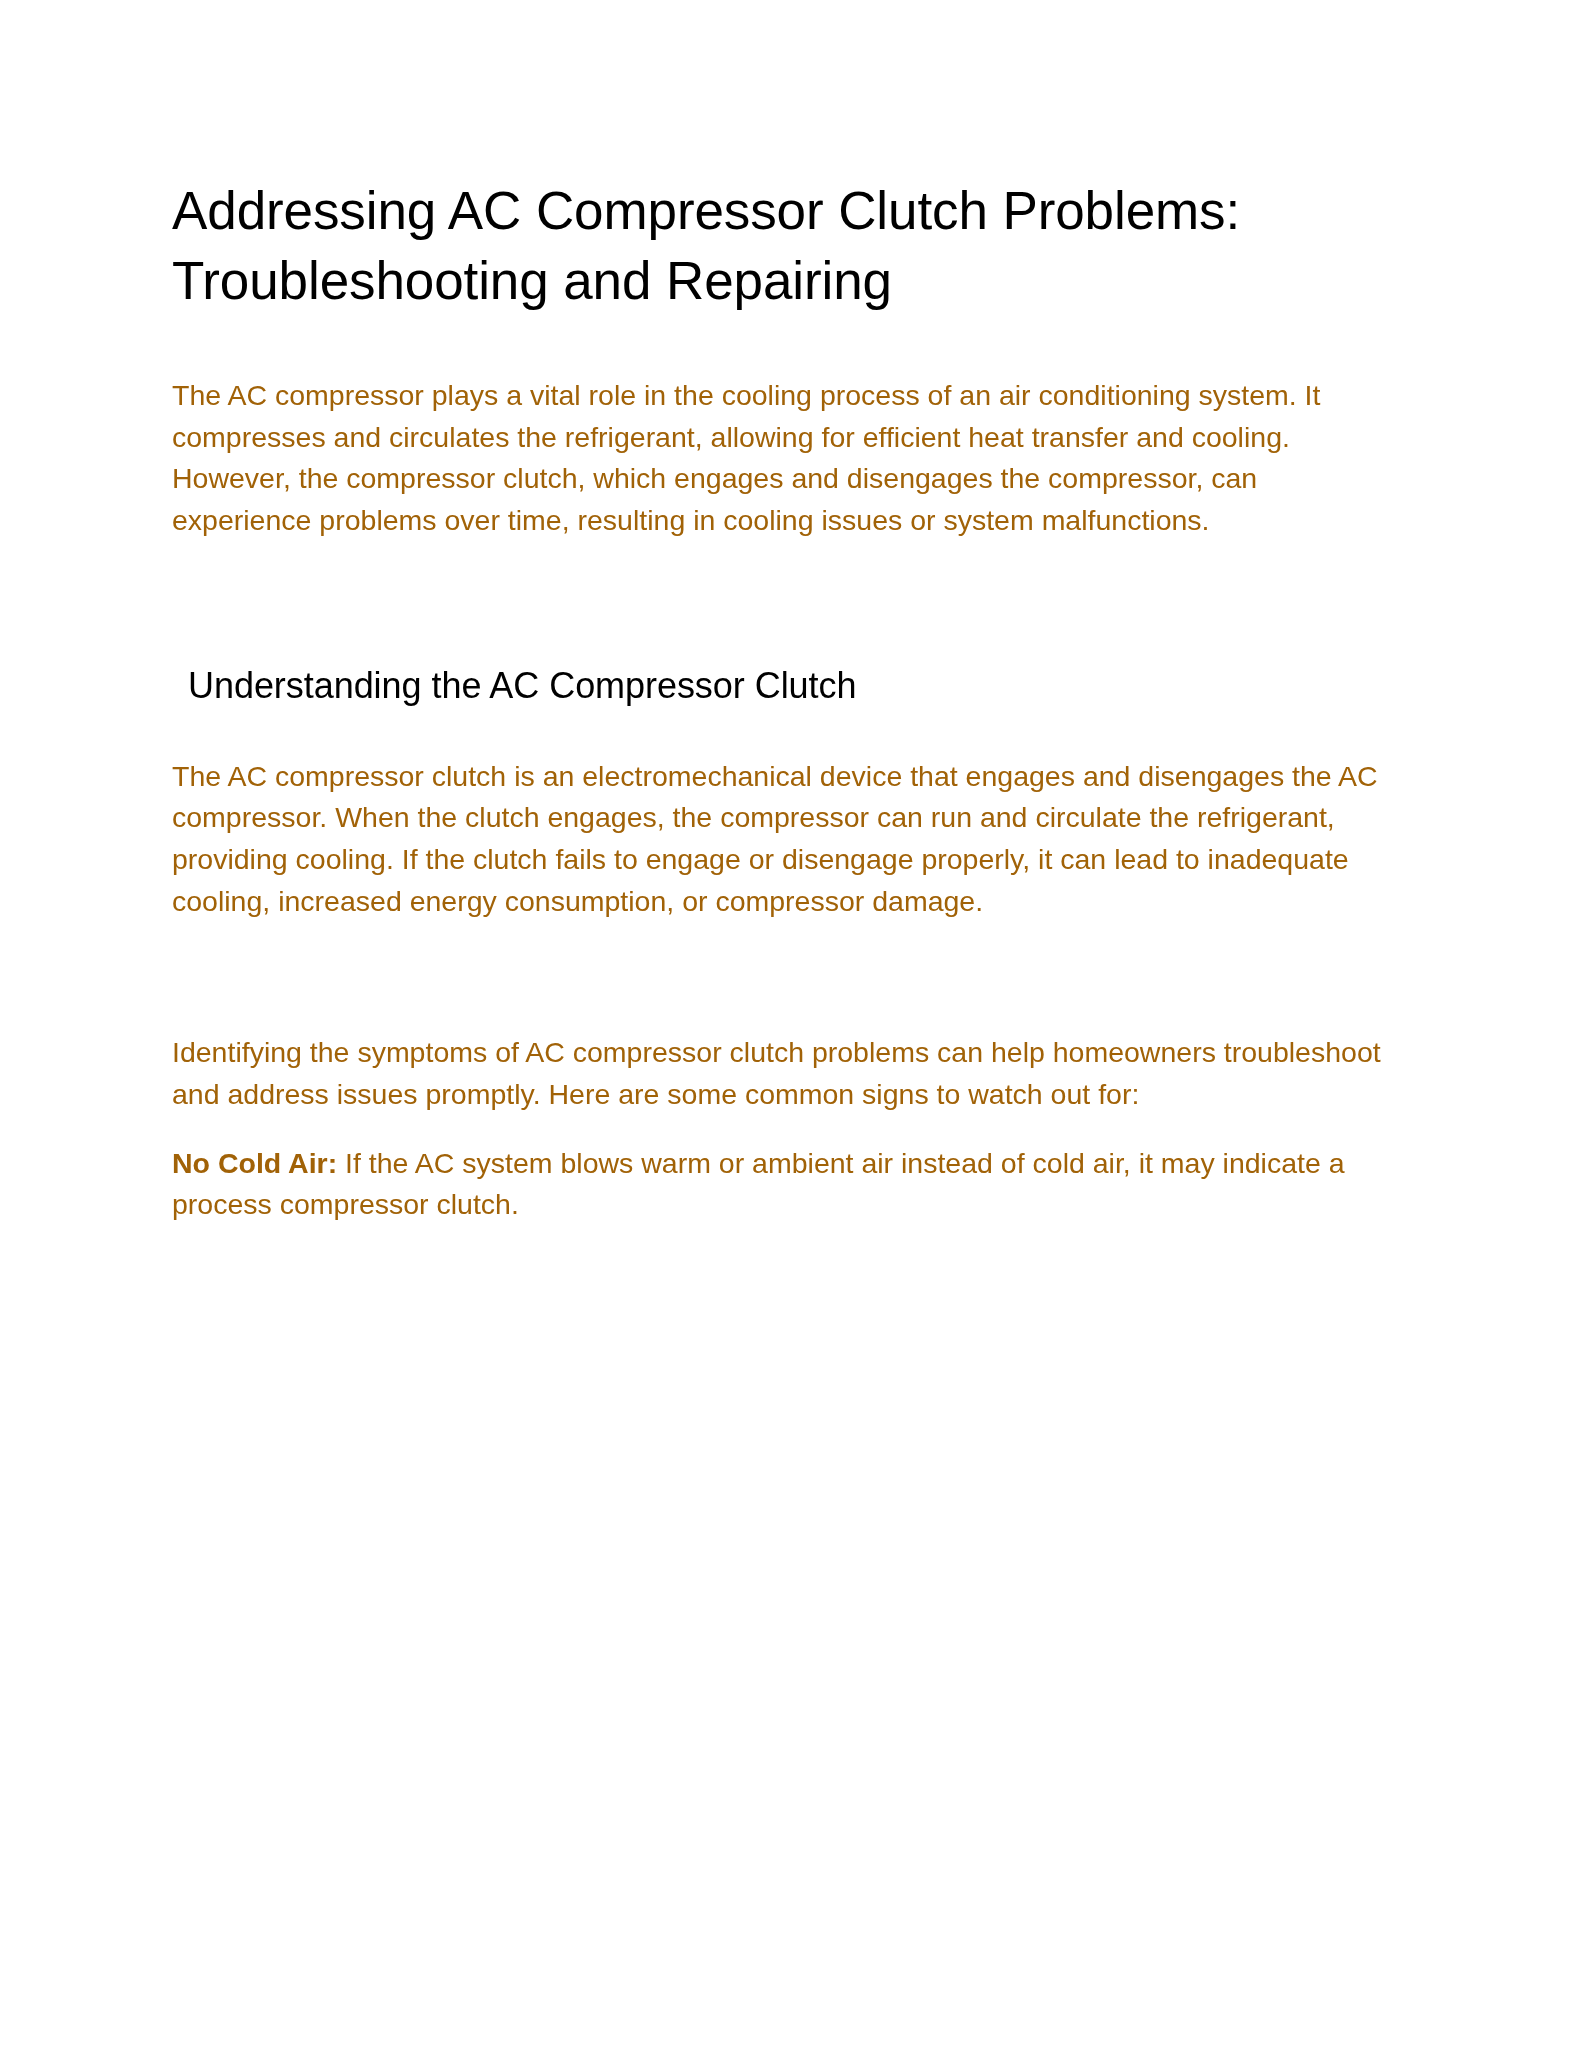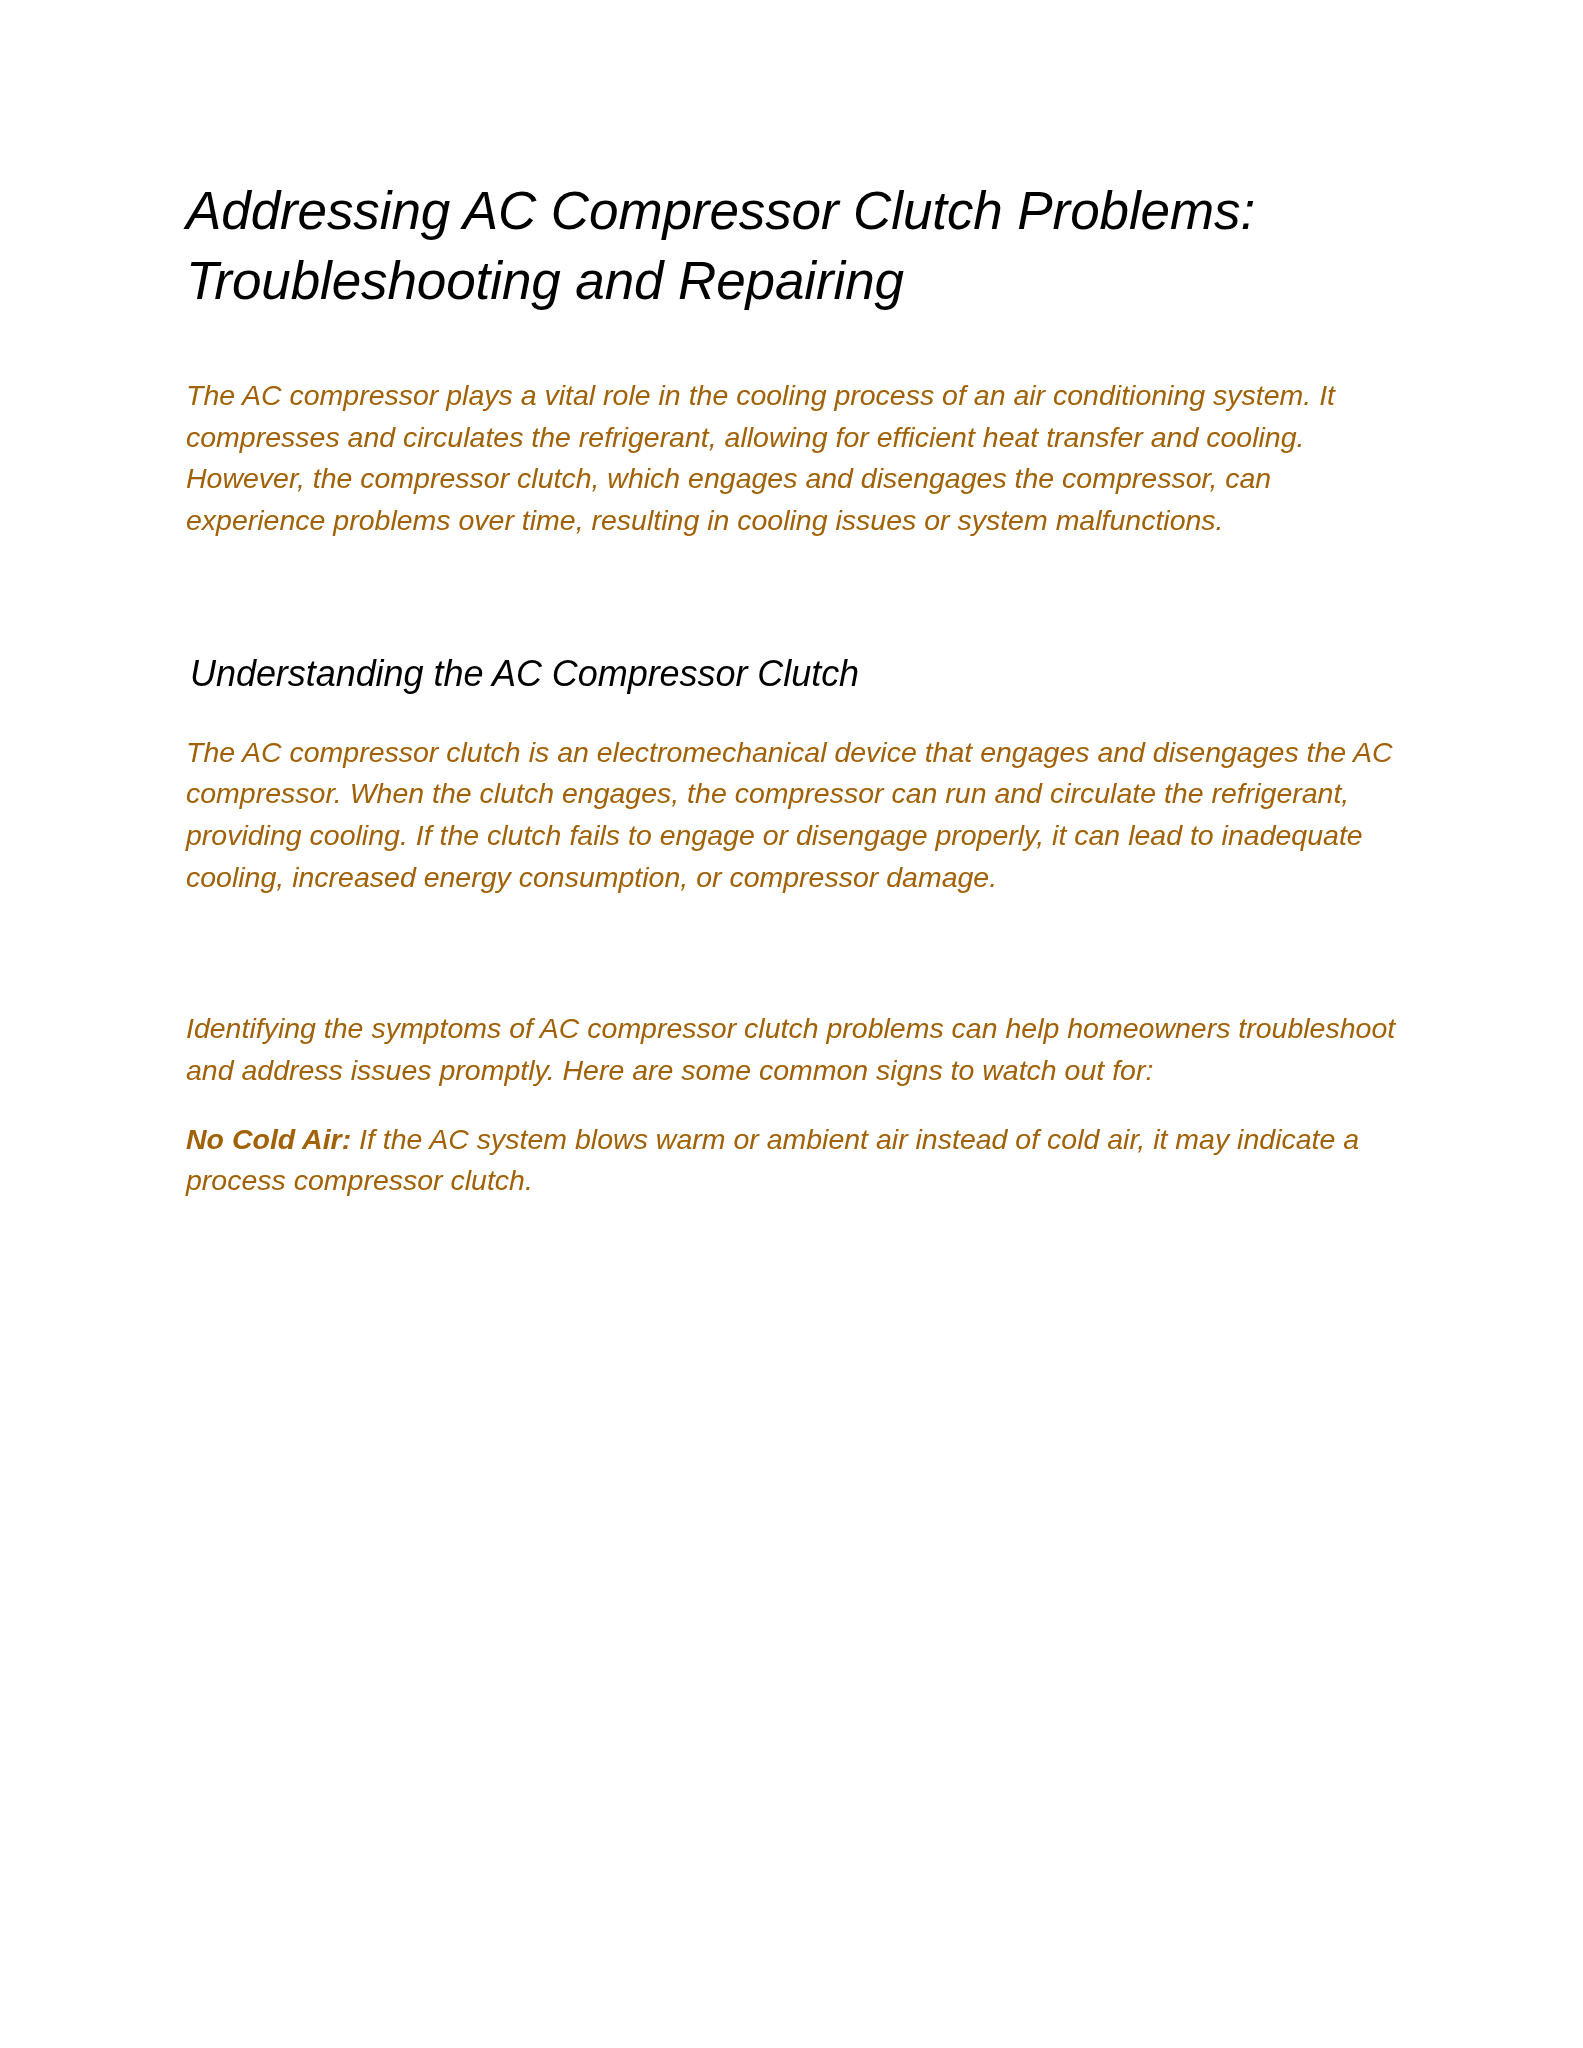--- a/index.html
+++ b/index.html
@@ -18,43 +18,42 @@
   .page {
     position: relative;
     width: 1583px;
     height: 2048px;
     background: #ffffff;
     box-sizing: border-box;
     overflow: hidden;
   }
   .content {
     position: absolute;
-    left: 186px;
+    left: 172px;
     top: 176px;
     width: 1218px;
-    font-style: italic;
   }
   h1.doc-title {
     font-family: "Liberation Sans", sans-serif;
     font-size: 53px;
     line-height: 1.32;
     font-weight: 400;
     letter-spacing: -0.1px;
     margin: 0 0 0 0;
     padding: 0;
     color: #000000;
     max-width: 1070px;
   }
   h2.section-heading {
     font-family: "Liberation Sans", sans-serif;
     font-size: 36px;
     line-height: 1.32;
     font-weight: 400;
     letter-spacing: -0.05px;
-    margin: 4px;
+    margin: 16px;
     padding: 0;
     color: #000000;
   }
   p.body-text {
     font-family: "Liberation Sans", sans-serif;
     font-size: 28.5px;
     line-height: 1.46;
     font-weight: 400;
     margin: 0;
     padding: 0;

